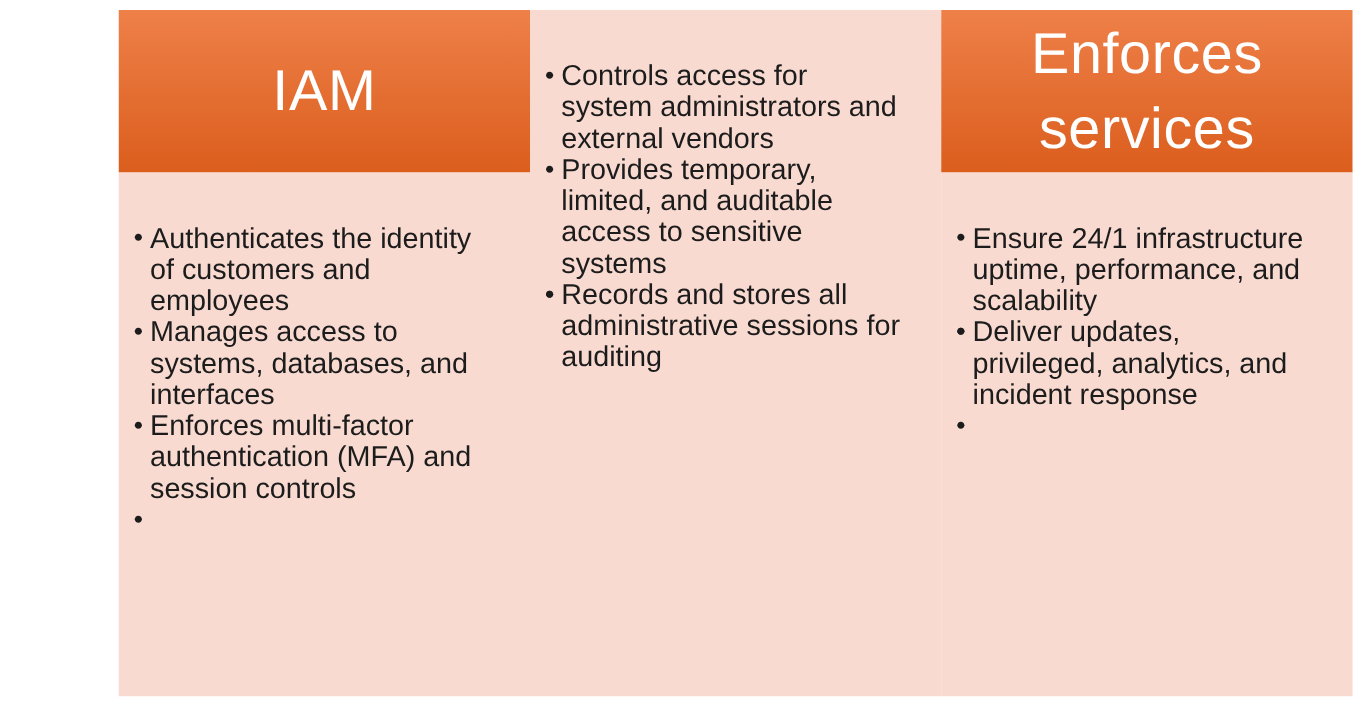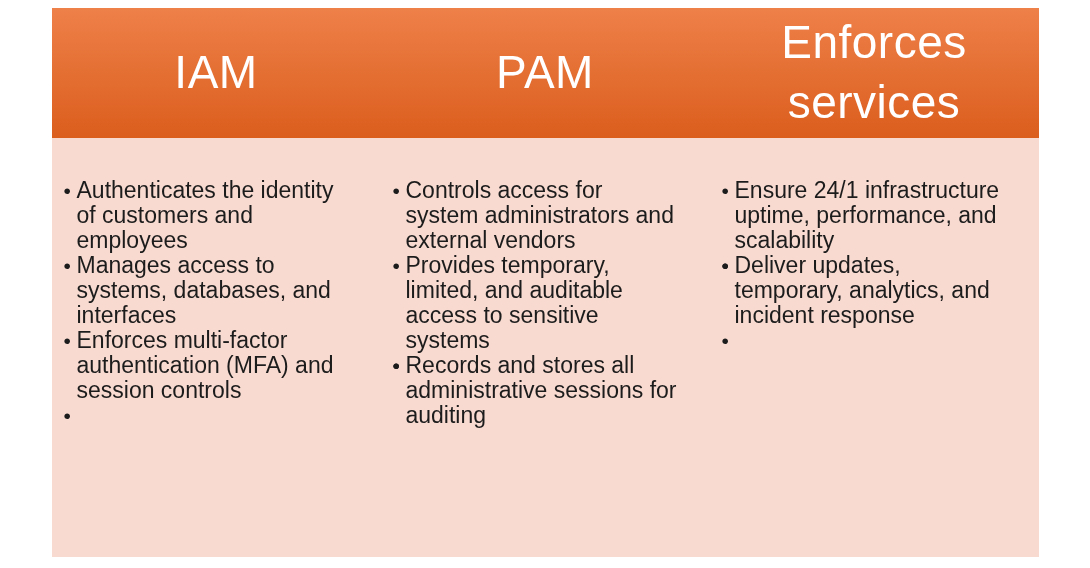--- a/index.html
+++ b/index.html
@@ -12,21 +12,21 @@
     --body-text:#1C1C1C;
   }
   *{box-sizing:border-box;}
   html,body{margin:0;padding:0;}
   body{
     width:1090px;height:568px;overflow:hidden;
     background:var(--page-bg);
     font-family:"Liberation Sans","DejaVu Sans",sans-serif;
   }
   .board{
-    display:flex;justify-content:center;
+    display:flex;justify-content:flex-end;
     padding:8px 8px 0 8px;
     width:1090px;
   }
   .column{
     width:329px;height:549px;
     display:flex;flex-direction:column;
   }
   .column-header{
     flex:none;height:130px;
     display:flex;align-items:center;justify-content:center;
@@ -72,40 +72,37 @@
       <ul class="bullet-list">
         <li class="bullet-item"><span class="bullet-dot">•</span><span>Authenticates the identity of customers and employees</span></li>
         <li class="bullet-item"><span class="bullet-dot">•</span><span>Manages access to systems, databases, and interfaces</span></li>
         <li class="bullet-item"><span class="bullet-dot">•</span><span>Enforces multi-factor authentication (MFA) and session controls</span></li>
         <li class="bullet-item"><span class="bullet-dot">•</span></li>
       </ul>
     </div>
   </section>
 
   <section class="column">
-    <header class="column-header">
-      <h2 class="column-title">PAM</h2>
-    </header>
     <div class="column-body">
       <ul class="bullet-list">
         <li class="bullet-item"><span class="bullet-dot">•</span><span>Controls access for system administrators and external vendors</span></li>
         <li class="bullet-item"><span class="bullet-dot">•</span><span>Provides temporary, limited, and auditable access to sensitive systems</span></li>
         <li class="bullet-item"><span class="bullet-dot">•</span></li>
         <li class="bullet-item"><span class="bullet-dot">•</span><span>Records and stores all administrative sessions for auditing</span></li>
       </ul>
     </div>
   </section>
 
   <section class="column">
     <header class="column-header">
       <h2 class="column-title">Enforces services</h2>
     </header>
     <div class="column-body">
       <ul class="bullet-list">
         <li class="bullet-item"><span class="bullet-dot">•</span><span>Ensure 24/1 infrastructure uptime, performance, and scalability</span></li>
         <li class="bullet-item"><span class="bullet-dot">•</span></li>
-        <li class="bullet-item"><span class="bullet-dot">•</span><span>Deliver updates, temporary, analytics, and incident response</span></li>
+        <li class="bullet-item"><span class="bullet-dot">•</span><span>Deliver updates, privileged, analytics, and incident response</span></li>
         <li class="bullet-item"><span class="bullet-dot">•</span></li>
       </ul>
     </div>
   </section>
 
 </div>
 
 </body></html>

